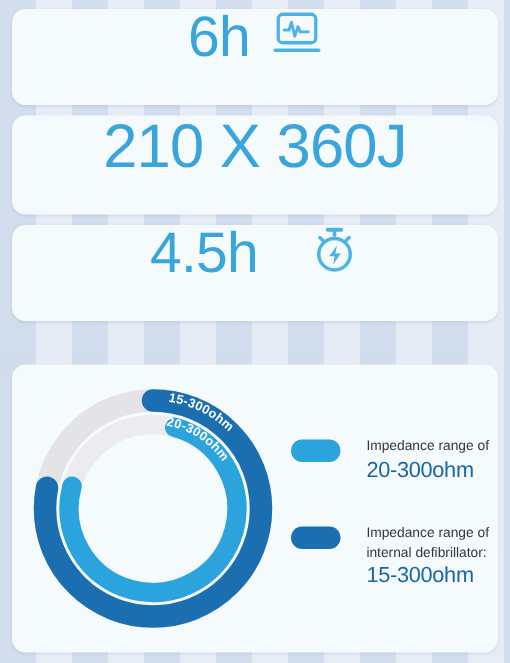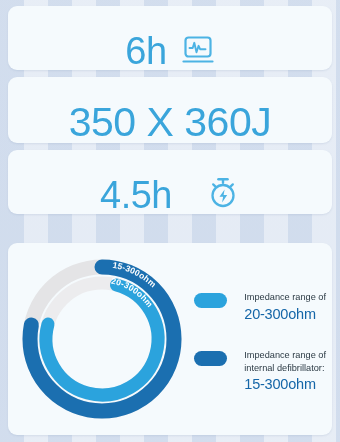--- a/index.html
+++ b/index.html
@@ -23,21 +23,21 @@
     opacity:.55;
   }
   .stage{position:absolute;left:0;top:0;width:340px;height:442px;}
 
   
   .cards{position:absolute;left:8px;top:6px;width:324px;}
   .card{
     background:#f5fafd;
     border-radius:9px;
     box-shadow:0 1px 2px rgba(120,145,180,.18);
-    display:flex;align-items:flex-end;justify-content:center;
+    display:flex;align-items:flex-start;justify-content:center;
     gap:14px;
     box-sizing:border-box;
   }
   .card1{height:64px;margin-bottom:7px;}
   .card2{height:66px;margin-bottom:7px;}
   .card3{height:64px;gap:34px;}
   .stat-val{
     color:#3aa5db;
     font-weight:400;
     letter-spacing:-0.5px;
@@ -89,21 +89,21 @@
       <span class="ico">
         <svg width="34" height="32" viewBox="0 0 34 32" fill="none">
           <rect x="4.5" y="3.5" width="25" height="19" rx="3" stroke="#4cb3e4" stroke-width="2.2"></rect>
           <path d="M8.5 14 h3.2 l1.6-5.2 2.2 9.4 2.1-6.4 1.5 3.4 h5.4" stroke="#4cb3e4" stroke-width="1.9" stroke-linecap="round" stroke-linejoin="round" fill="none"></path>
           <path d="M2.5 27.5 h29" stroke="#4cb3e4" stroke-width="2.2" stroke-linecap="round"></path>
         </svg>
       </span>
     </div>
 
     <div class="card card2">
-      <span class="stat-val">350 X 360J</span>
+      <span class="stat-val">210 X 360J</span>
     </div>
 
     <div class="card card3">
       <span class="stat-val">4.5h</span>
       <span class="ico">
         <svg width="34" height="34" viewBox="0 0 34 34" fill="none">
           <circle cx="17" cy="19.5" r="10.5" stroke="#4cb3e4" stroke-width="2.3"></circle>
           <path d="M12.5 3.2 h9" stroke="#4cb3e4" stroke-width="2.6" stroke-linecap="round"></path>
           <path d="M17 3.6 v3.2" stroke="#4cb3e4" stroke-width="2.4" stroke-linecap="round"></path>
           <path d="M7.2 8.4 l2.6 2.4" stroke="#4cb3e4" stroke-width="2.3" stroke-linecap="round"></path>

